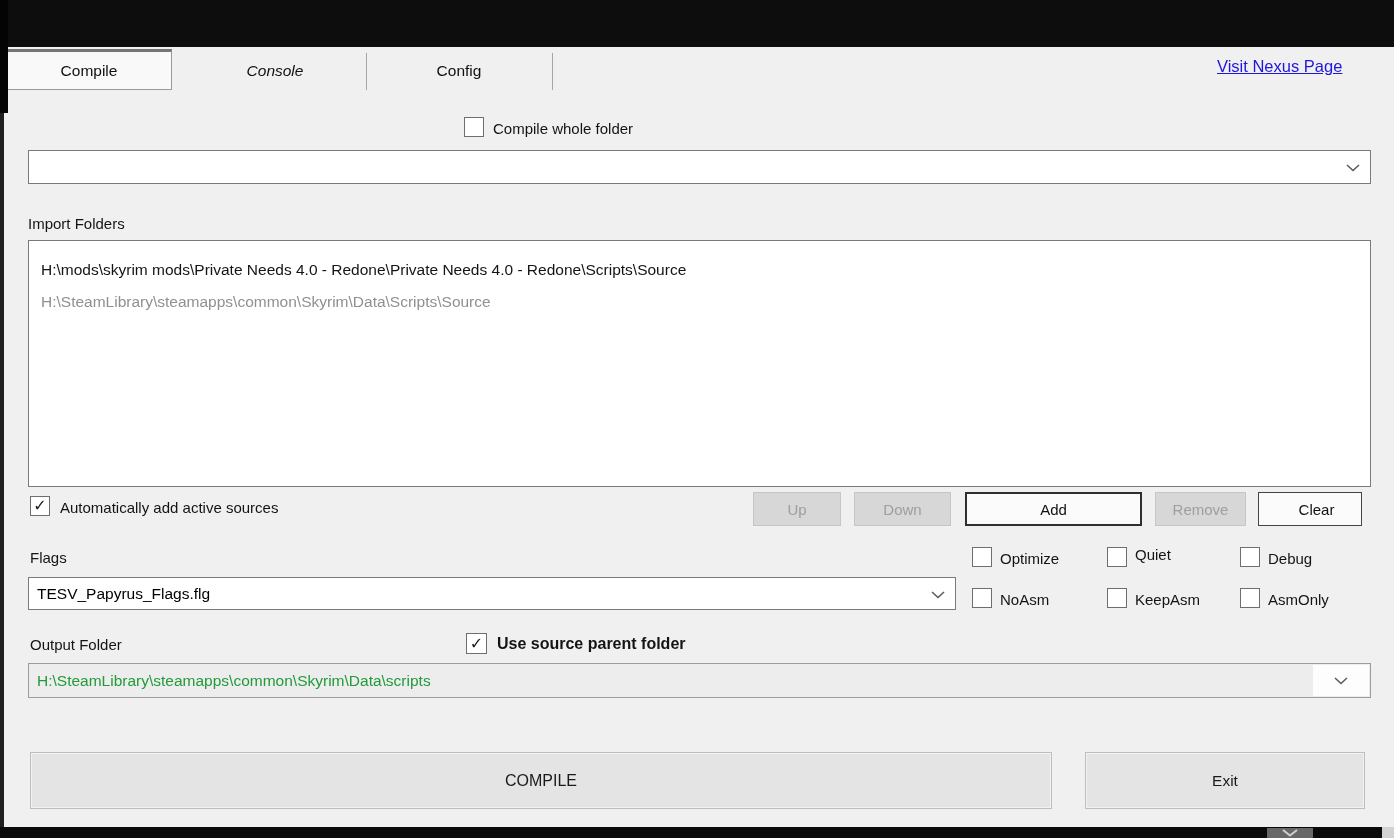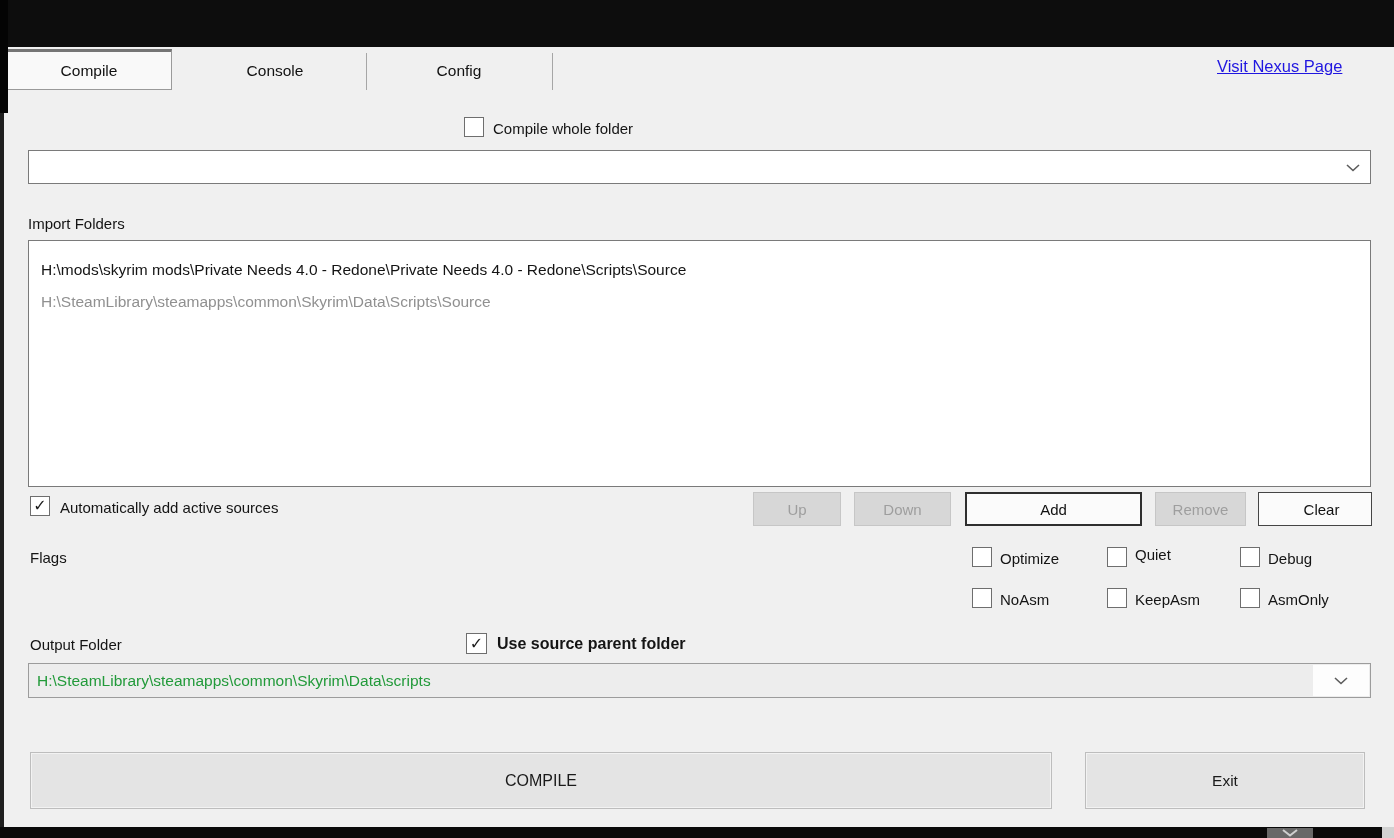--- a/index.html
+++ b/index.html
@@ -52,21 +52,21 @@
 </style>
 </head>
 <body>
 
 <div class="screen">
 
 
   <div class="app-body"></div>
 
   <div class="tab selected" style="left:6px;width:166px;">Compile</div>
-  <div class="tab" style="left:184px;width:182px;">Console</div>
+  <div class="tab" style="left:184px;width:182px;font-style:italic;">Console</div>
   <div class="tab" style="left:366px;width:186px;">Config</div>
   <div class="tab-sep" style="left:366px;"></div>
   <div class="tab-sep" style="left:552px;"></div>
   <a class="nexus-link">Visit Nexus Page</a>
 
   <span class="lbl" style="left:30px;top:119px;margin-top:48px;">Input Path</span>
   <span class="cb" style="left:464px;top:117px;"></span>
   <span class="lbl" style="left:493px;top:120px;">Compile whole folder</span>
   <div class="combo" style="left:28px;top:150px;width:1343px;height:34px;">
     <span class="chev">
@@ -84,23 +84,31 @@
 
   <span class="cb" style="left:30px;top:496px;">
       <span>✓</span>
     </span>
   <span class="lbl" style="left:60px;top:499px;">Automatically add active sources</span>
 
   <div class="btn disabled" style="left:753px;width:88px;">Up</div>
   <div class="btn disabled" style="left:854px;width:97px;">Down</div>
   <div class="btn enabled default" style="left:965px;width:177px;">Add</div>
   <div class="btn disabled" style="left:1155px;width:91px;">Remove</div>
-  <div class="btn enabled" style="left:1258px;width:114px;padding-left:13px;">Clear</div>
+  <div class="btn enabled" style="left:1258px;width:104px;padding-left:13px;">Clear</div>
 
   <span class="lbl" style="left:30px;top:549px;">Flags</span>
+  <div class="combo" style="left:28px;top:577px;width:928px;height:33px;">
+    <span class="txt">TESV_Papyrus_Flags.flg</span>
+    <span class="chev">
+      <svg width="14" height="8" viewBox="0 0 14 8">
+          <path d="M1 1l6 5.5L13 1" fill="none" stroke="#5c5c5c" stroke-width="1.6"></path>
+        </svg>
+    </span>
+  </div>
 
   <span class="cb" style="left:972px;top:547px;"></span>
   <span class="lbl" style="left:1000px;top:550px;">Optimize</span>
   <span class="cb" style="left:1107px;top:547px;"></span>
   <span class="lbl" style="left:1135px;top:546px;">Quiet</span>
   <span class="cb" style="left:1240px;top:547px;"></span>
   <span class="lbl" style="left:1268px;top:550px;">Debug</span>
   <span class="cb" style="left:972px;top:588px;"></span>
   <span class="lbl" style="left:1000px;top:591px;">NoAsm</span>
   <span class="cb" style="left:1107px;top:588px;"></span>

